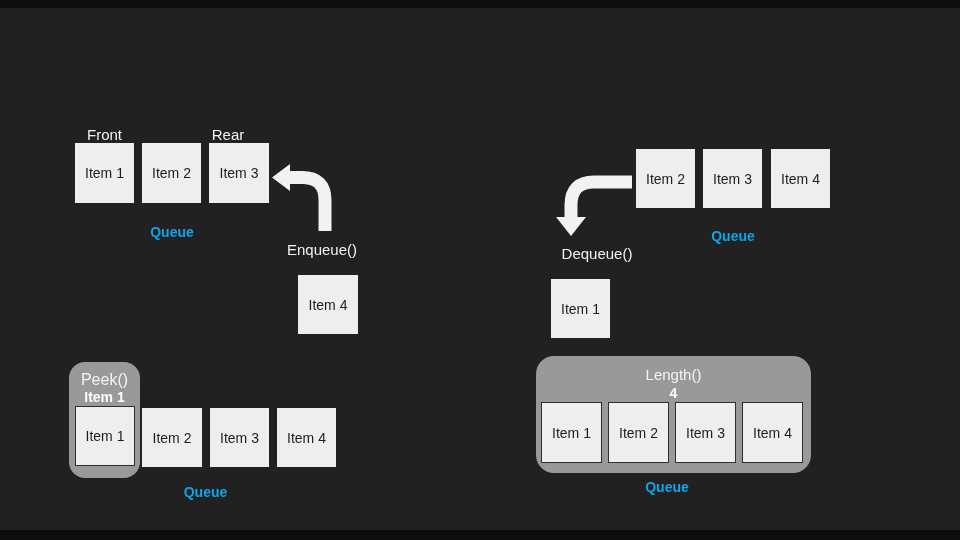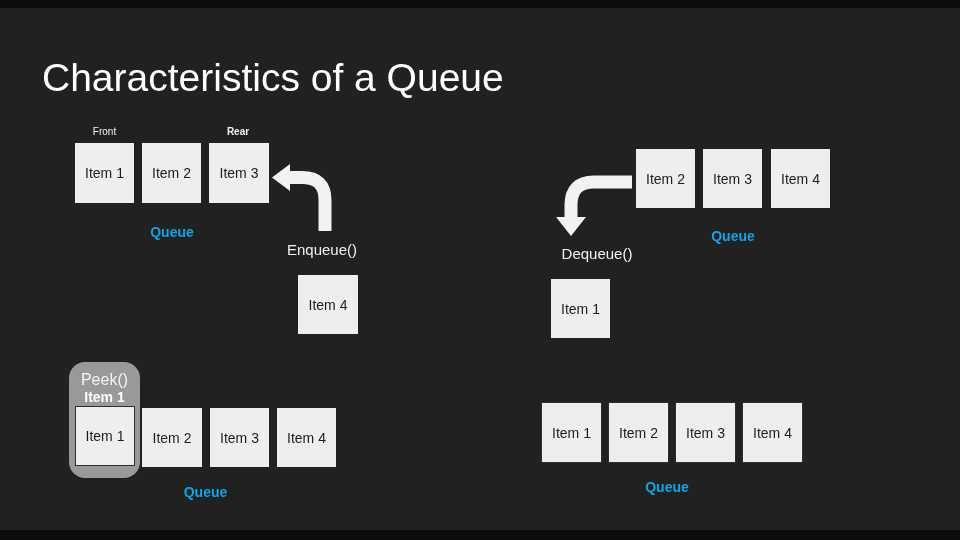--- a/index.html
+++ b/index.html
@@ -30,21 +30,21 @@
     left: 42px;
     top: 58px;
     font-size: 39px;
     line-height: 1;
     color: #ffffff;
     white-space: nowrap;
   }
 
   .pos-label {
     position: absolute;
-    font-size: 10px;
+    font-size: 15px;
     line-height: 1;
     color: #f1f1f1;
     text-align: center;
   }
 
   .op-label {
     position: absolute;
     font-size: 15px;
     line-height: 1;
     color: #f1f1f1;
@@ -102,24 +102,23 @@
     position: absolute;
   }
 </style>
 </head>
 <body>
 
 <div class="stage">
   <div class="letterbox top"></div>
   <div class="letterbox bottom"></div>
 
-  <div class="slide-title">Characteristics of a Queue</div>
 
   <div class="pos-label" style="left:75px; top:127px; width:59px;">Front</div>
-  <div class="pos-label" style="left:208px; top:127px; width:60px;font-weight:bold;">Rear</div>
+  <div class="pos-label" style="left:198px; top:127px; width:60px;">Rear</div>
 
   <div class="qbox" style="left:75px; top:143px; width:59px; height:60px;">Item 1</div>
   <div class="qbox" style="left:142px; top:143px; width:59px; height:60px;">Item 2</div>
   <div class="qbox" style="left:209px; top:143px; width:60px; height:60px;">Item 3</div>
 
   <div class="queue-label" style="left:75px; top:225px; width:194px;">Queue</div>
 
   <svg class="arrow-svg" style="left:265px; top:158px;" width="75" height="78" viewBox="0 0 75 78" aria-hidden="true">
     <path d="M 60 73 V 42 Q 60 19.5 37 19.5 H 24" fill="none" stroke="#f2f2f2" stroke-width="13"></path>
     <polygon points="25,6 25,33 7,19.5" fill="#f2f2f2"></polygon>
@@ -148,19 +147,23 @@
     <div class="pill-op" style="top:10px; font-size:16px;">Peek()</div>
     <div class="pill-result" style="top:28px;">Item 1</div>
   </div>
   <div class="qbox bordered" style="left:75px; top:406px; width:60px; height:60px;">Item 1</div>
   <div class="qbox" style="left:142px; top:408px; width:60px; height:59px;">Item 2</div>
   <div class="qbox" style="left:210px; top:408px; width:59px; height:59px;">Item 3</div>
   <div class="qbox" style="left:277px; top:408px; width:59px; height:59px;">Item 4</div>
 
   <div class="queue-label" style="left:75px; top:485px; width:261px;">Queue</div>
 
+  <div class="pill" style="left:536px; top:356px; width:275px; height:117px; border-radius:18px;">
+    <div class="pill-op" style="top:11px;">Length()</div>
+    <div class="pill-result" style="top:30px;">4</div>
+  </div>
   <div class="qbox bordered" style="left:541px; top:402px; width:61px; height:61px;">Item 1</div>
   <div class="qbox bordered" style="left:608px; top:402px; width:61px; height:61px;">Item 2</div>
   <div class="qbox bordered" style="left:675px; top:402px; width:61px; height:61px;">Item 3</div>
   <div class="qbox bordered" style="left:742px; top:402px; width:61px; height:61px;">Item 4</div>
 
   <div class="queue-label" style="left:536px; top:480px; width:262px;">Queue</div>
 </div>
 
 </body></html>

